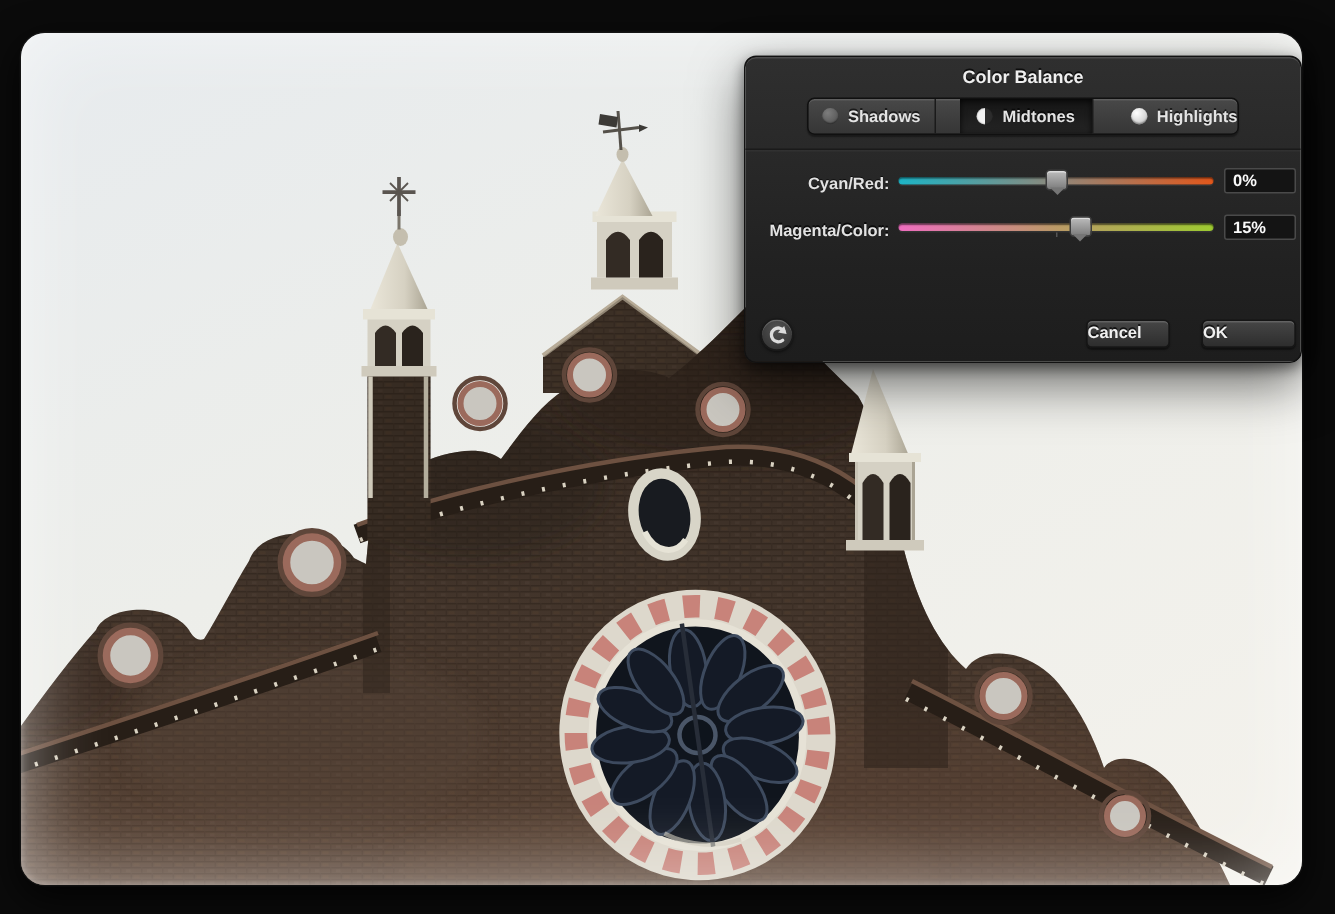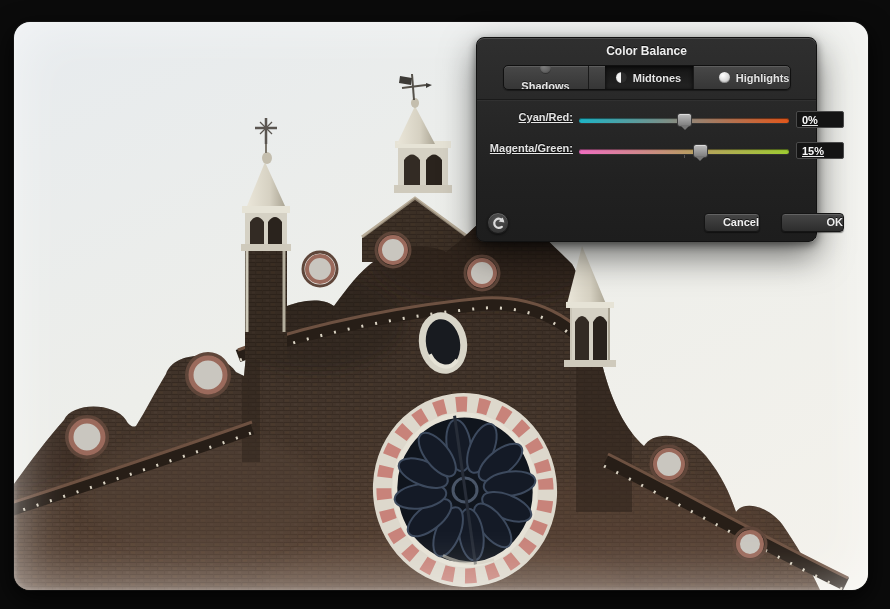--- a/index.html
+++ b/index.html
@@ -17,21 +17,21 @@
     box-shadow:0 0 0 1px rgba(255,255,255,.05), 0 8px 26px rgba(0,0,0,.85);
   }
   .photo svg{position:absolute;left:0;top:0;display:block;}
   .vignette{
     position:absolute;inset:0;border-radius:16px;pointer-events:none;
     box-shadow:inset 0 0 55px rgba(255,255,255,.55), inset 0 0 6px rgba(255,255,255,.35);
   }
 
   
   .dialog{
-    position:absolute;left:476px;top:37px;width:341px;height:205px;
+    position:absolute;left:496px;top:37px;width:372px;height:205px;
     border-radius:8px;
     background:linear-gradient(#2f2f2f,#212121 70%,#1d1d1d);
     box-shadow:inset 0 1px 0 rgba(255,255,255,.14), 0 14px 34px rgba(0,0,0,.55), 0 3px 9px rgba(0,0,0,.5);
     border:1px solid #121212;
     box-sizing:border-box;
     color:#e8e8e8;
   }
   .dlg-title{
     text-align:center;font-size:12px;font-weight:bold;color:#efefef;
     padding-top:6px;text-shadow:0 -1px 0 rgba(0,0,0,.7);
@@ -47,34 +47,34 @@
     background:linear-gradient(#484848,#363636);
     box-shadow:0 1px 1px rgba(0,0,0,.4), inset 0 1px 0 rgba(255,255,255,.12);
     overflow:hidden;
   }
   .seg{
     display:flex;align-items:center;justify-content:center;gap:6px;
     height:23px;font-size:11px;font-weight:bold;color:#e4e4e4;
     border-right:1px solid #1a1a1a;cursor:default;
     text-shadow:0 -1px 0 rgba(0,0,0,.6);
   }
-  .seg:nth-child(1){width:84px;flex-direction:column;}
+  .seg:nth-child(1){width:84px;}
   .seg:nth-child(2){width:88px;margin-left:16px;}
   .seg:nth-child(3){width:96px;border-right:none;justify-content:flex-end;}
   .seg.selected{
     background:linear-gradient(#151515,#242424);
     box-shadow:inset 0 1px 4px rgba(0,0,0,.8);
   }
   .dot{width:11px;height:11px;border-radius:50%;flex:0 0 auto;}
   .dot-shadows{background:radial-gradient(circle at 35% 30%,#7d7d7d,#4c4c4c);box-shadow:inset 0 -1px 1px rgba(0,0,0,.5);}
   .dot-midtones{background:linear-gradient(90deg,#f4f4f4 50%,#2d2d2d 50%);box-shadow:inset 0 0 1px rgba(0,0,0,.6);}
   .dot-highlights{background:radial-gradient(circle at 35% 30%,#ffffff,#bcbcbc);box-shadow:inset 0 -1px 1px rgba(0,0,0,.35);}
 
   .sliders{position:absolute;left:0;top:73px;width:100%;}
-  .slider-row{display:flex;align-items:flex-start;height:18px;margin-bottom:13px;text-decoration:underline;}
+  .slider-row{display:flex;align-items:flex-end;height:18px;margin-bottom:13px;}
   .slider-label{
     width:96px;text-align:right;font-size:11px;font-weight:bold;color:#e2e2e2;
     text-shadow:0 -1px 0 rgba(0,0,0,.7);flex:0 0 auto;
   }
   .track-wrap{position:relative;width:210px;height:18px;margin-left:6px;flex:0 0 auto;}
   .track{
     position:absolute;left:0;right:0;top:7px;height:5px;border-radius:3px;
     box-shadow:inset 0 1px 1px rgba(0,0,0,.55), 0 1px 0 rgba(255,255,255,.07);
   }
   .tick{position:absolute;left:50%;top:13px;width:1px;height:3px;background:#555;}
@@ -100,21 +100,21 @@
     background:radial-gradient(circle at 50% 32%,#525252,#2e2e2e);
     border:1px solid #191919;box-sizing:border-box;
     box-shadow:inset 0 1px 0 rgba(255,255,255,.18), 0 1px 2px rgba(0,0,0,.5);
     display:flex;align-items:center;justify-content:center;cursor:default;
   }
   .dlg-btn{
     position:absolute;top:175px;height:19px;border-radius:4px;
     background:linear-gradient(#464646,#2d2d2d);
     border:1px solid #151515;box-sizing:border-box;
     box-shadow:inset 0 1px 0 rgba(255,255,255,.16), 0 1px 1px rgba(0,0,0,.45);
-    color:#f0f0f0;font-size:11px;font-weight:bold;text-align:right;line-height:17px;
+    color:#f0f0f0;font-size:11px;font-weight:bold;text-align:left;line-height:17px;
     text-shadow:0 -1px 0 rgba(0,0,0,.7);cursor:default;
   }
   .btn-cancel{left:227px;width:56px;}
   .btn-ok{left:304px;width:63px;}
 </style>
 </head>
 <body>
 
 <div class="photo">
   <svg width="854" height="568" viewBox="0 0 854 568">
@@ -339,21 +339,21 @@
     <div class="slider-row">
       <div class="slider-label">Cyan/Red:</div>
       <div class="track-wrap">
         <div class="track" style="background: linear-gradient(90deg, rgb(29, 180, 198) 0%, rgb(143, 136, 123) 50%, rgb(226, 87, 27) 100%);"></div>
         <div class="tick"></div>
         <div class="thumb" style="left: 50%;"></div>
       </div>
       <input class="value-box" readonly="" value="0%" style="">
     </div>
     <div class="slider-row">
-      <div class="slider-label">Magenta/Green:</div>
+      <div class="slider-label">Magenta/Color:</div>
       <div class="track-wrap">
         <div class="track" style="background: linear-gradient(90deg, rgb(239, 110, 192) 0%, rgb(187, 154, 103) 50%, rgb(158, 203, 49) 100%);"></div>
         <div class="tick"></div>
         <div class="thumb" style="left: 57.5%;"></div>
       </div>
       <input class="value-box" readonly="" value="15%" style="">
     </div>
   </div>
 
   <div class="reset-btn">

